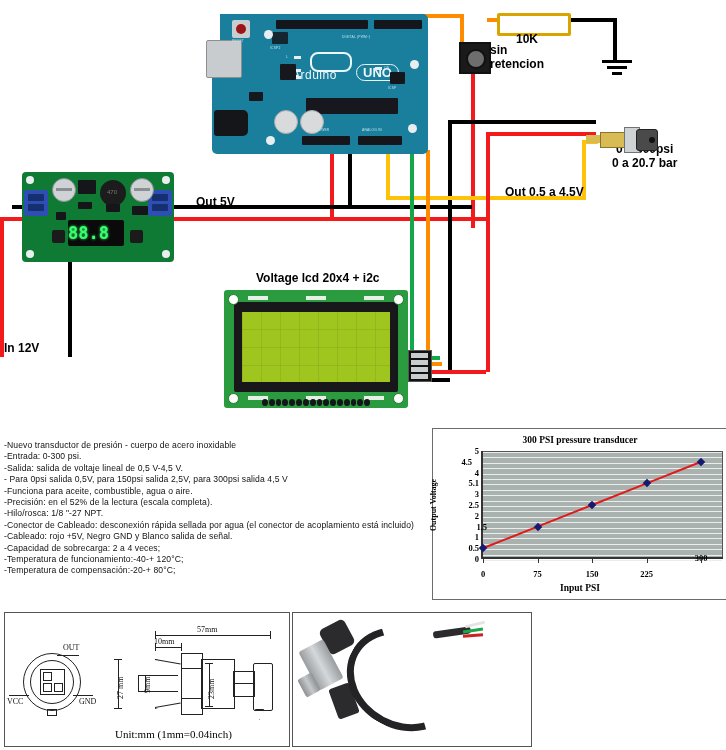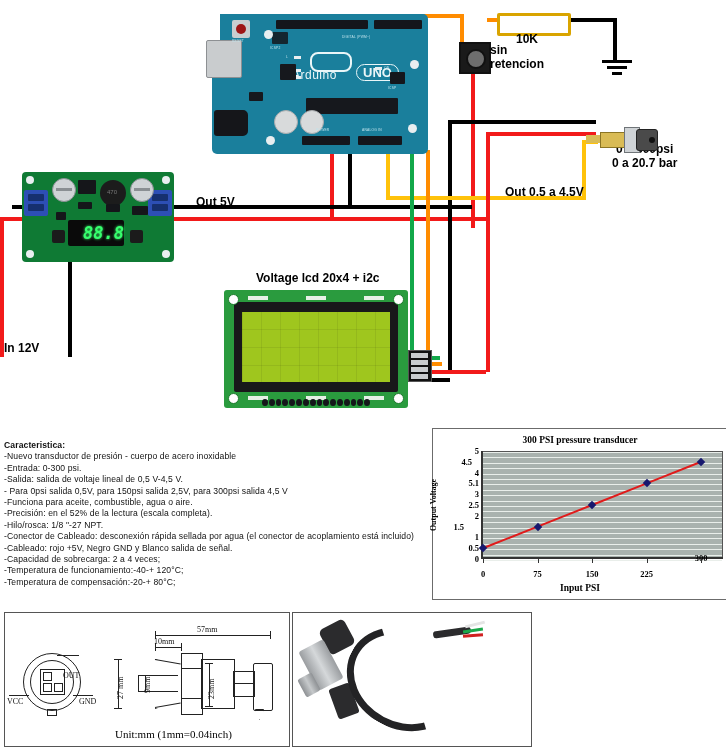--- a/index.html
+++ b/index.html
@@ -43,21 +43,21 @@
   .ledw{position:absolute;width:7px;height:3px;background:#e9eef0;}
 
   
   #buck{left:22px;top:172px;width:152px;height:90px;}
   .pcb{position:absolute;inset:0;background:#0f7a34;border-radius:4px;}
   .term{position:absolute;width:24px;height:26px;background:#2d4fb5;border-radius:2px;}
   .term b{position:absolute;left:4px;top:4px;width:16px;height:7px;background:#16306f;
       display:block;border-radius:1px;}
   .term b.b2{top:14px;}
   .seg{position:absolute;left:46px;top:48px;width:56px;height:26px;background:#0a0a0a;
-      border-radius:2px;display:flex;align-items:center;justify-content:flex-end;gap:3px;font-style:italic;}
+      border-radius:2px;display:flex;align-items:center;justify-content:flex-start;gap:3px;}
   .seg span{color:#37ff6e;font-family:"DejaVu Sans Mono",monospace;font-size:17px;
       font-weight:bold;line-height:1;text-shadow:0 0 3px #37ff6e;}
   .ecap{position:absolute;width:22px;height:22px;border-radius:50%;background:#cfd3d6;
       border:1.5px solid #8a8f93;}
   .ecap:after{content:"";position:absolute;left:3px;top:9px;width:16px;height:3px;
       background:#8a8f93;}
   .ind{position:absolute;left:78px;top:8px;width:26px;height:26px;border-radius:50%;
       background:#1c1c1c;}
   .ind:after{content:"";position:absolute;left:7px;top:9px;color:#777;font-size:6px;
       content:"470";}
@@ -331,21 +331,20 @@
   <div class="td-brass"></div>
   <div class="td-hex"></div>
   <div class="td-cap"></div>
 </div>
 
 <div class="abs lbl" style="left:196px;top:196px;">Out 5V</div>
 <div class="abs lbl" style="left:505px;top:186px;">Out 0.5 a 4.5V</div>
 <div class="abs lbl" style="left:4px;top:342px;">In 12V</div>
 
 <div class="abs" id="spec">
-  <div class="hd">Caracteristica:</div>
   <div id="spec-lines">
       <div>-Nuevo transductor de presión - cuerpo de acero inoxidable</div>
       <div>-Entrada: 0-300 psi.</div>
       <div>-Salida: salida de voltaje lineal de 0,5 V-4,5 V.</div>
       <div>- Para 0psi salida 0,5V,  para 150psi salida 2,5V,  para 300psi salida 4,5 V</div>
       <div>-Funciona para aceite, combustible, agua o aire.</div>
       <div>-Precisión: en el 52% de la lectura (escala completa).</div>
       <div>-Hilo/rosca: 1/8 "-27 NPT.</div>
       <div>-Conector de Cableado: desconexión rápida sellada por agua (el conector de acoplamiento está incluido)</div>
       <div>-Cableado: rojo +5V, Negro GND y Blanco salida de señal.</div>
@@ -379,21 +378,21 @@
       <div class="gl" style="top: 10.8px;"></div>
       <div class="gl" style="top: 5.4px;"></div>
       <div class="gl" style="top: 0px;"></div>
     </div>
   <div class="yax"></div>
   <div class="xax"></div>
   <div id="yticks">
       <div class="ytick" style="top: 130px; right: 248px;">0</div>
       <div class="ytick" style="top: 119.2px; right: 248px;">0.5</div>
       <div class="ytick" style="top: 108.4px; right: 248px;">1</div>
-      <div class="ytick" style="top: 97.6px; right: 263px; margin-left: 9px;">1.5</div>
+      <div class="ytick" style="top: 97.6px; right: 240px; margin-left: 9px;">1.5</div>
       <div class="ytick" style="top: 86.8px; right: 248px;">2</div>
       <div class="ytick" style="top: 76px; right: 248px;">2.5</div>
       <div class="ytick" style="top: 65.2px; right: 248px;">3</div>
       <div class="ytick" style="top: 54.4px; right: 248px;">5.1</div>
       <div class="ytick" style="top: 43.6px; right: 248px;">4</div>
       <div class="ytick" style="top: 32.8px; right: 255px;">4.5</div>
       <div class="ytick" style="top: 22px; right: 248px;">5</div>
     </div>
   <div id="xticks">
       <div class="xtick" style="left: 50px; top: 140px;">0</div>
@@ -426,21 +425,21 @@
 <div class="abs" id="dim">
 
   <div class="abs" style="left:18px;top:40px;width:56px;height:56px;border:1.5px solid #222;border-radius:50%;"></div>
   <div class="abs" style="left:25px;top:47px;width:42px;height:42px;border:1.5px solid #222;border-radius:50%;"></div>
   <div class="abs" style="left:35px;top:56px;width:23px;height:24px;border:1.2px solid #222;"></div>
   <div class="abs" style="left:38px;top:59px;width:7px;height:7px;border:1.2px solid #222;"></div>
   <div class="abs" style="left:38px;top:70px;width:7px;height:7px;border:1.2px solid #222;"></div>
   <div class="abs" style="left:49px;top:70px;width:7px;height:7px;border:1.2px solid #222;"></div>
   <div class="abs" style="left:42px;top:96px;width:8px;height:5px;border:1.2px solid #222;"></div>
   <div class="dl dh" style="left:52px;top:42px;width:22px;"></div>
-  <div class="dtxt" style="left:58px;top:30px;margin-top:28px;">OUT</div>
+  <div class="dtxt" style="left:58px;top:30px;">OUT</div>
   <div class="dl dh" style="left:4px;top:82px;width:20px;"></div>
   <div class="dtxt" style="left:2px;top:84px;">VCC</div>
   <div class="dl dh" style="left:68px;top:82px;width:20px;"></div>
   <div class="dtxt" style="left:74px;top:84px;">GND</div>
 
   <div class="dl dh" style="left:133px;top:62px;width:40px;"></div>
   <div class="dl dh" style="left:133px;top:78px;width:40px;"></div>
   <div class="dl dv" style="left:133px;top:62px;height:16px;"></div>
   <div class="abs" style="left:150px;top:46px;width:26px;height:48px;border:1px solid #222;border-left:none;clip-path:polygon(0 0,100% 18%,100% 82%,0 100%);"></div>
   <div class="dl dh" style="left:150px;top:46px;width:26px;transform:rotate(10deg);transform-origin:left;"></div>

